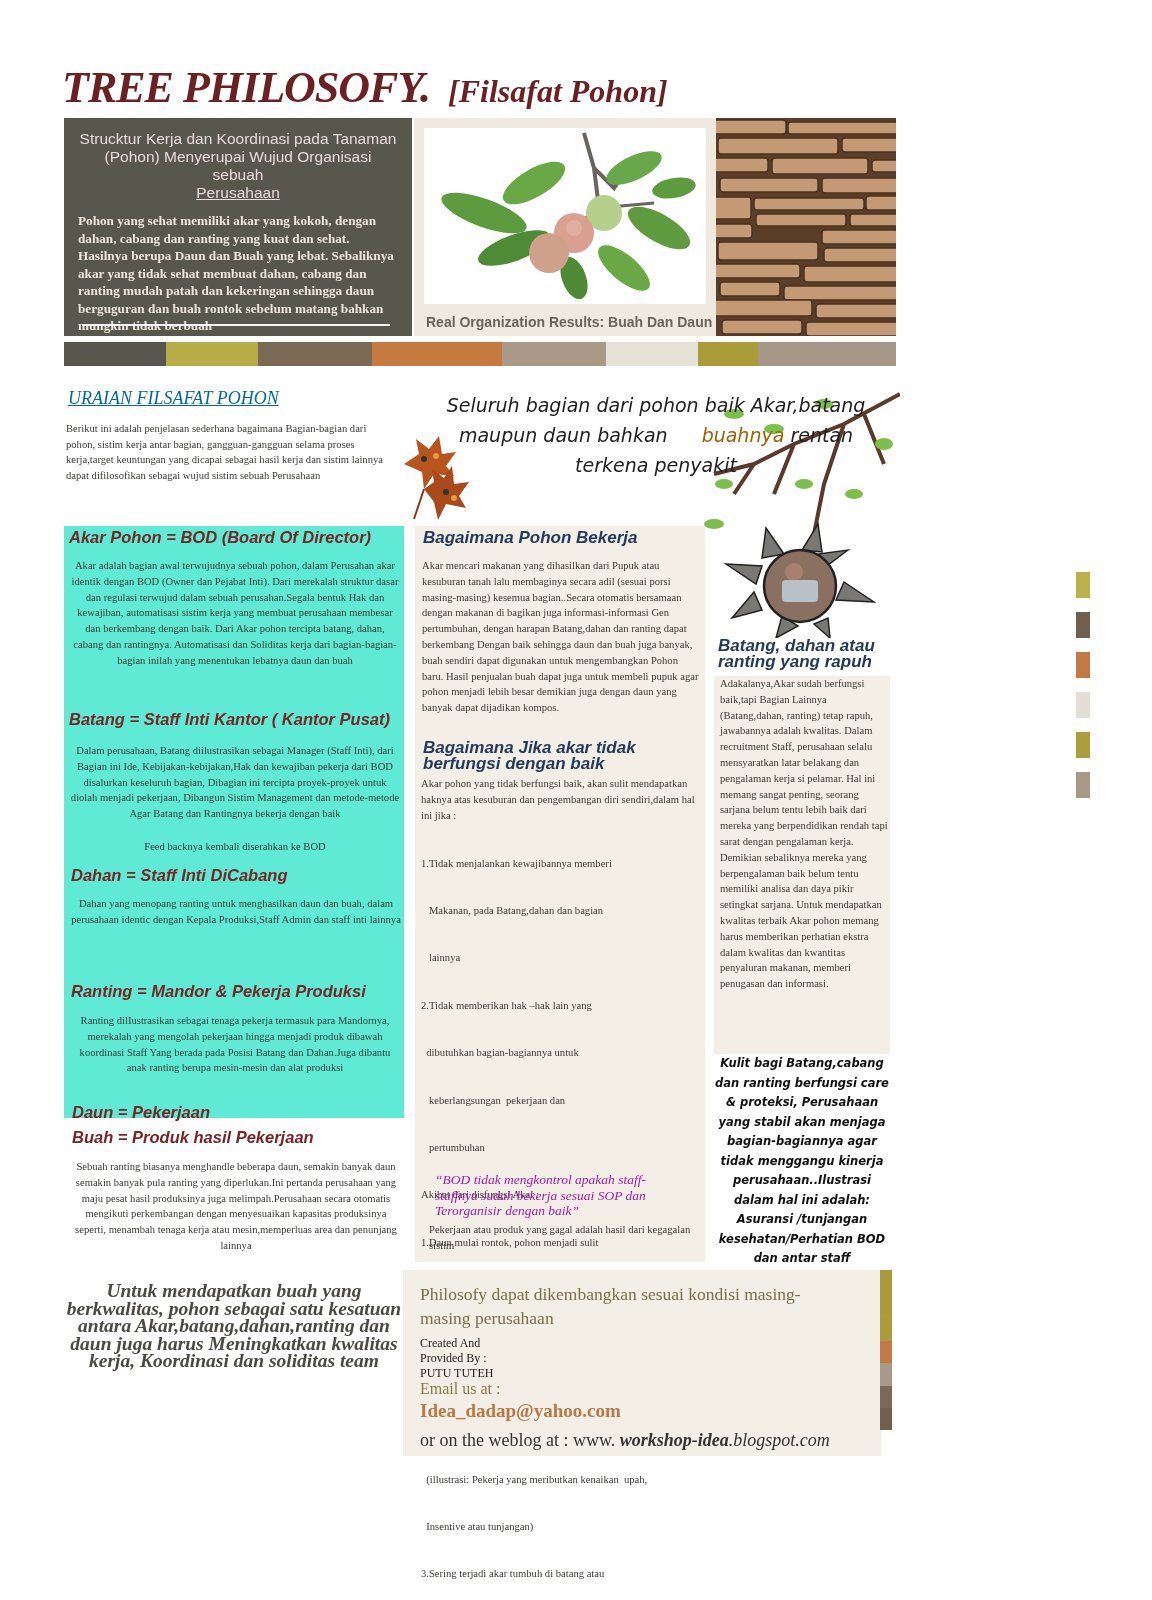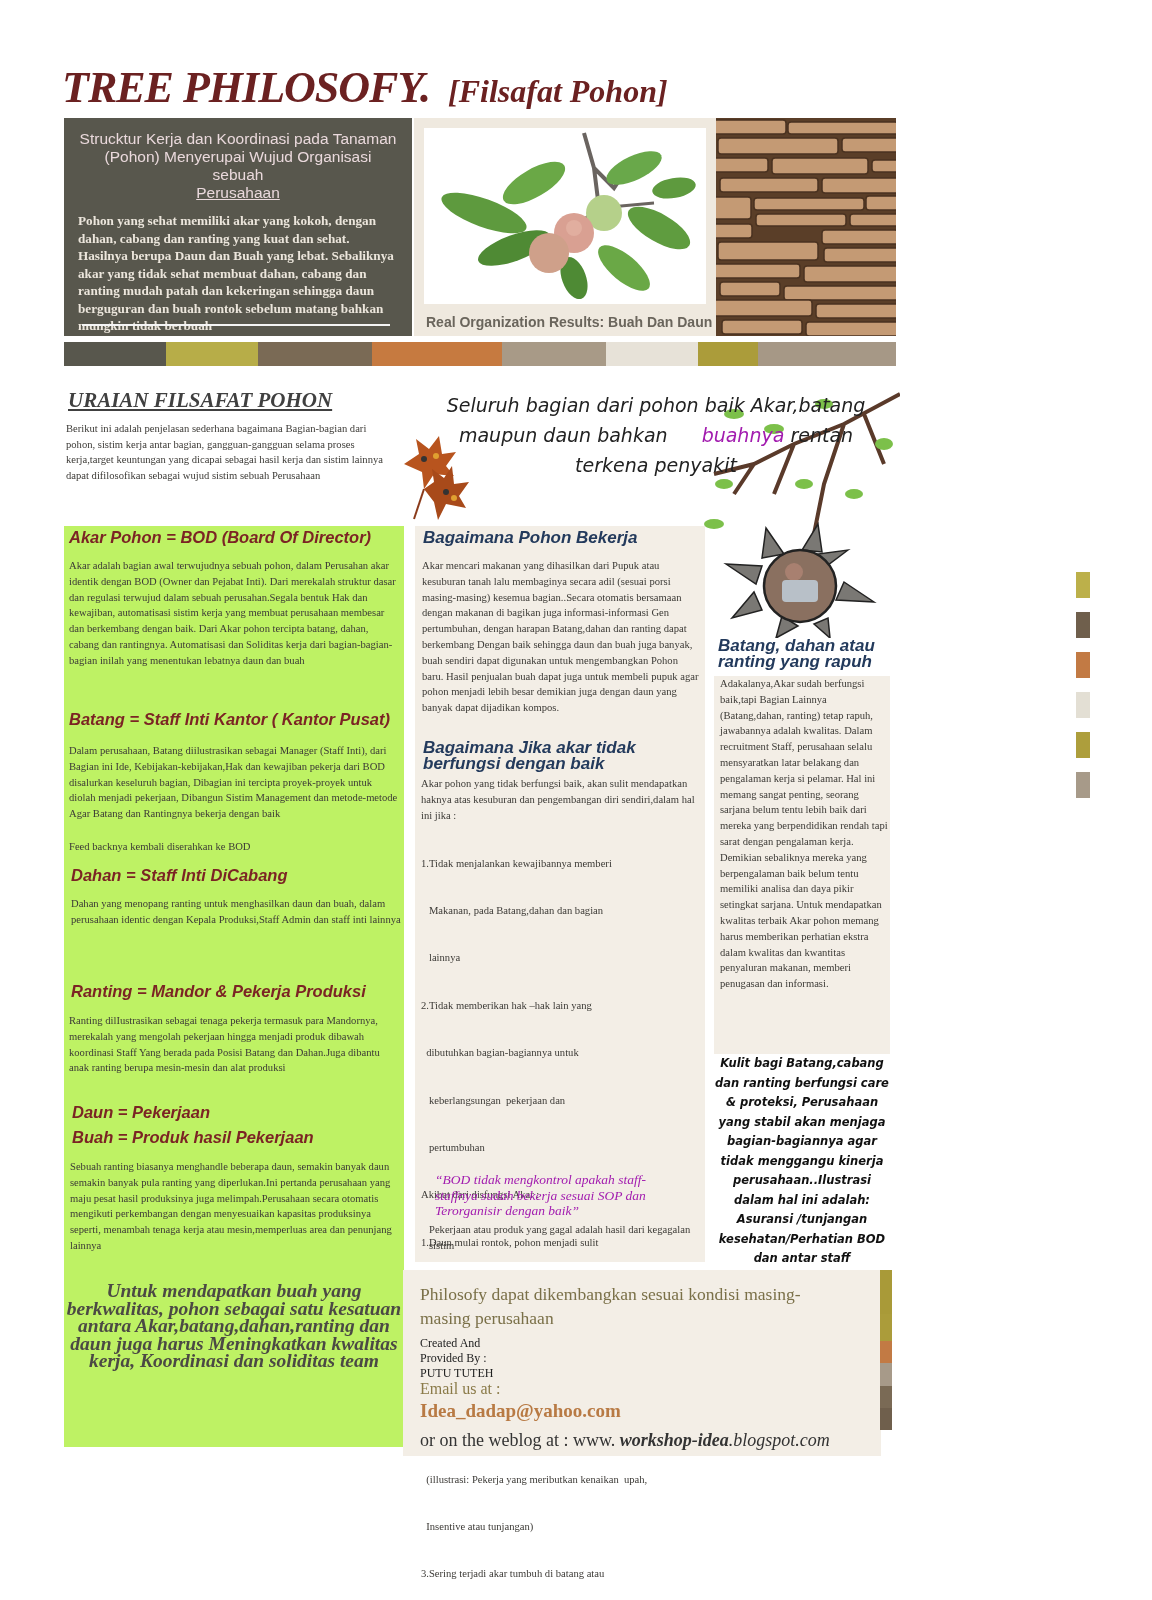--- a/index.html
+++ b/index.html
@@ -24,30 +24,30 @@
   #photo-caption { position: absolute; left: 12px; top: 196px; font-family: "Liberation Sans", sans-serif; font-weight: bold; font-size: 14px; color: #6a655c; }
 
   
   #stone { left: 716px; top: 118px; width: 180px; height: 218px; overflow: hidden; background: #b08866; }
 
   
   #colorbar { left: 64px; top: 342px; width: 832px; height: 24px; display: flex; }
   #colorbar div { height: 100%; }
 
   
-  #uraian-title { left: 68px; top: 388px; font-family: "Liberation Serif", serif; font-weight: bold; font-style: italic; color: #404040; font-size: 21px; text-decoration: underline; }
+  #uraian-title { left: 68px; top: 388px; font-family: "Liberation Serif", serif; font-weight: normal; font-style: italic; color: #0369a1; font-size: 18px; text-decoration: underline; }
   #uraian-body { left: 66px; top: 421px; width: 330px; font-size: 10.6px; line-height: 15.7px; color: #3c3a36; }
 
   
   #quote-area { left: 394px; top: 384px; width: 506px; height: 150px; }
   #quote-text { position: absolute; left: 22px; top: 6px; width: 480px; text-align: center; font-family: "DejaVu Sans", sans-serif; font-style: italic; font-size: 19px; line-height: 30px; color: #222; z-index: 2; }
-  #quote-text .red { color: #a21caf; margin-left: 28px; }
-
-  
-  #left-col { left: 64px; top: 526px; width: 340px; height: 921px; background: #bef264; }
+  #quote-text .red { color: #a16207; margin-left: 28px; }
+
+  
+  #left-col { left: 64px; top: 526px; width: 340px; height: 592px; background: #5eead4; text-align: center; }
   .sec-h { font-family: "Liberation Sans", sans-serif; font-weight: bold; font-style: italic; color: #7b2424; font-size: 16.5px; }
   .sec-b { font-size: 10.6px; line-height: 15.8px; color: #3c3a36; }
   .blue-h { font-family: "Liberation Sans", sans-serif; font-weight: bold; font-style: italic; color: #233a5c; font-size: 17px; line-height: 16px; }
 
   
   #mid-col { left: 415px; top: 526px; width: 290px; height: 736px; background: #f3eee6; }
 
   
   #right-col { left: 714px; top: 676px; width: 176px; height: 378px; background: #f3eee6; }
   #right-h { left: 718px; top: 638px; width: 180px; z-index: 3; }

